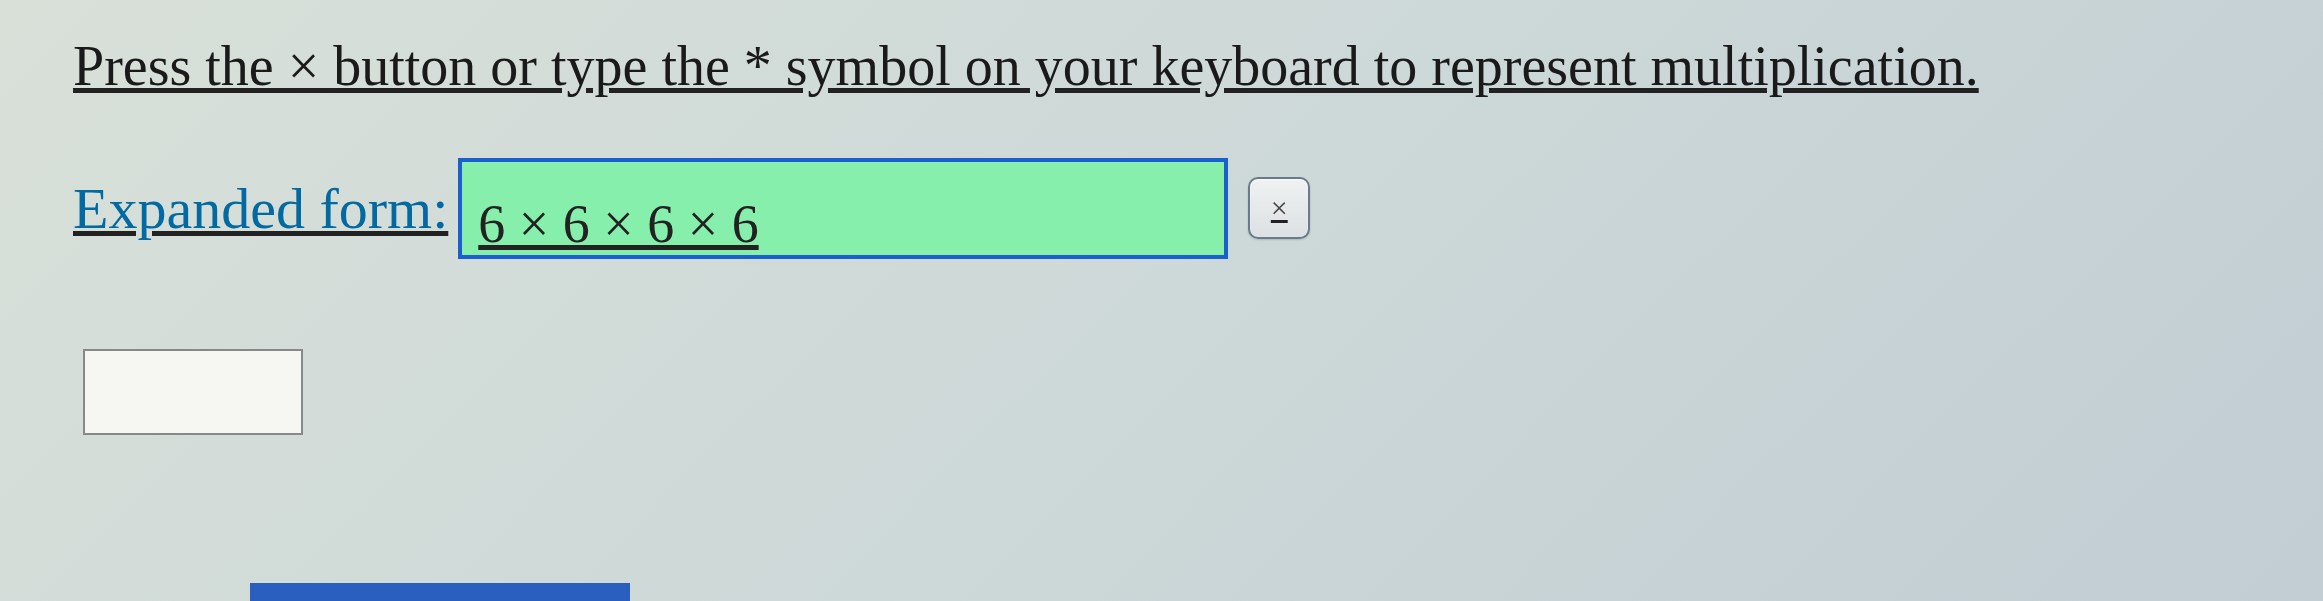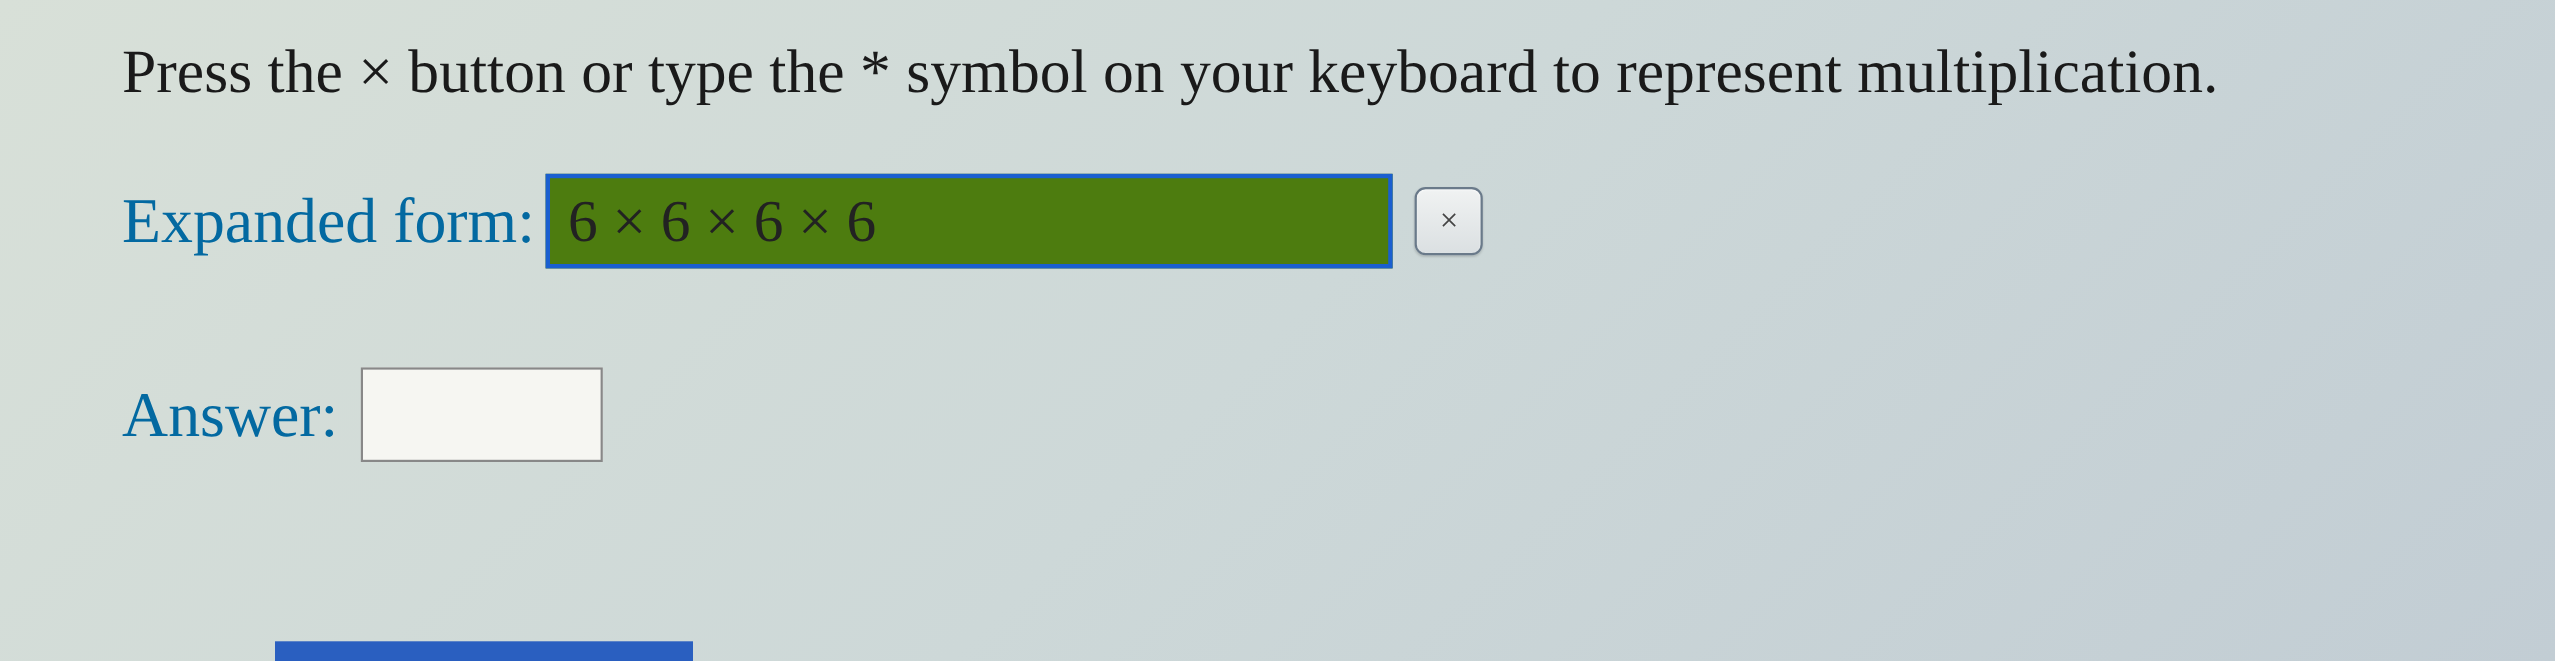--- a/index.html
+++ b/index.html
@@ -10,46 +10,47 @@
     overflow: hidden;
   }
   body {
     font-family: Georgia, "Times New Roman", serif;
     background: linear-gradient(135deg, #d8e0d8 0%, #cdd8d8 50%, #c2cdd4 100%);
     color: #222;
     padding: 0;
     box-sizing: border-box;
   }
   .content {
-    padding: 30px 70px 0 111px;
+    padding: 30px 70px 0 73px;
+    text-decoration: underline;
   }
   .instruction {
     font-size: 56px;
     line-height: 1.3;
     color: #1a1a1a;
     margin-bottom: 55px;
     white-space: nowrap;
   }
   .row {
     display: flex;
     align-items: center;
     margin-bottom: 90px;
   }
   .label {
     font-size: 58px;
     margin-right: 10px;
     color: #0369a1;
   }
   .expanded-box {
     width: 770px;
-    height: 86px;
+    height: 101px;
     border: 4px solid #1a5fd0;
-    background: #4d7c0f;
+    background: #86efac;
     display: flex;
-    align-items: center;
+    align-items: flex-end;
     padding-left: 16px;
     font-size: 54px;
     font-family: Georgia, "Times New Roman", serif;
     box-sizing: border-box;
     color: #222;
   }
   .mult-button {
     width: 58px;
     height: 58px;
     margin-left: 20px;
@@ -90,20 +91,19 @@
     <span class="label">Expanded form:</span>
     <div class="expanded-box">
       <span>6 × 6 × 6 × 6</span>
     </div>
     <div class="mult-button">
       <span>×</span>
     </div>
   </div>
 
   <div class="row" style="margin-bottom:0;">
-    <span class="label">Answer:</span>
     <div class="answer-box">
       <span></span>
     </div>
   </div>
 </div>
 
 <div class="bottom-bar"></div>
 
 </body></html>

